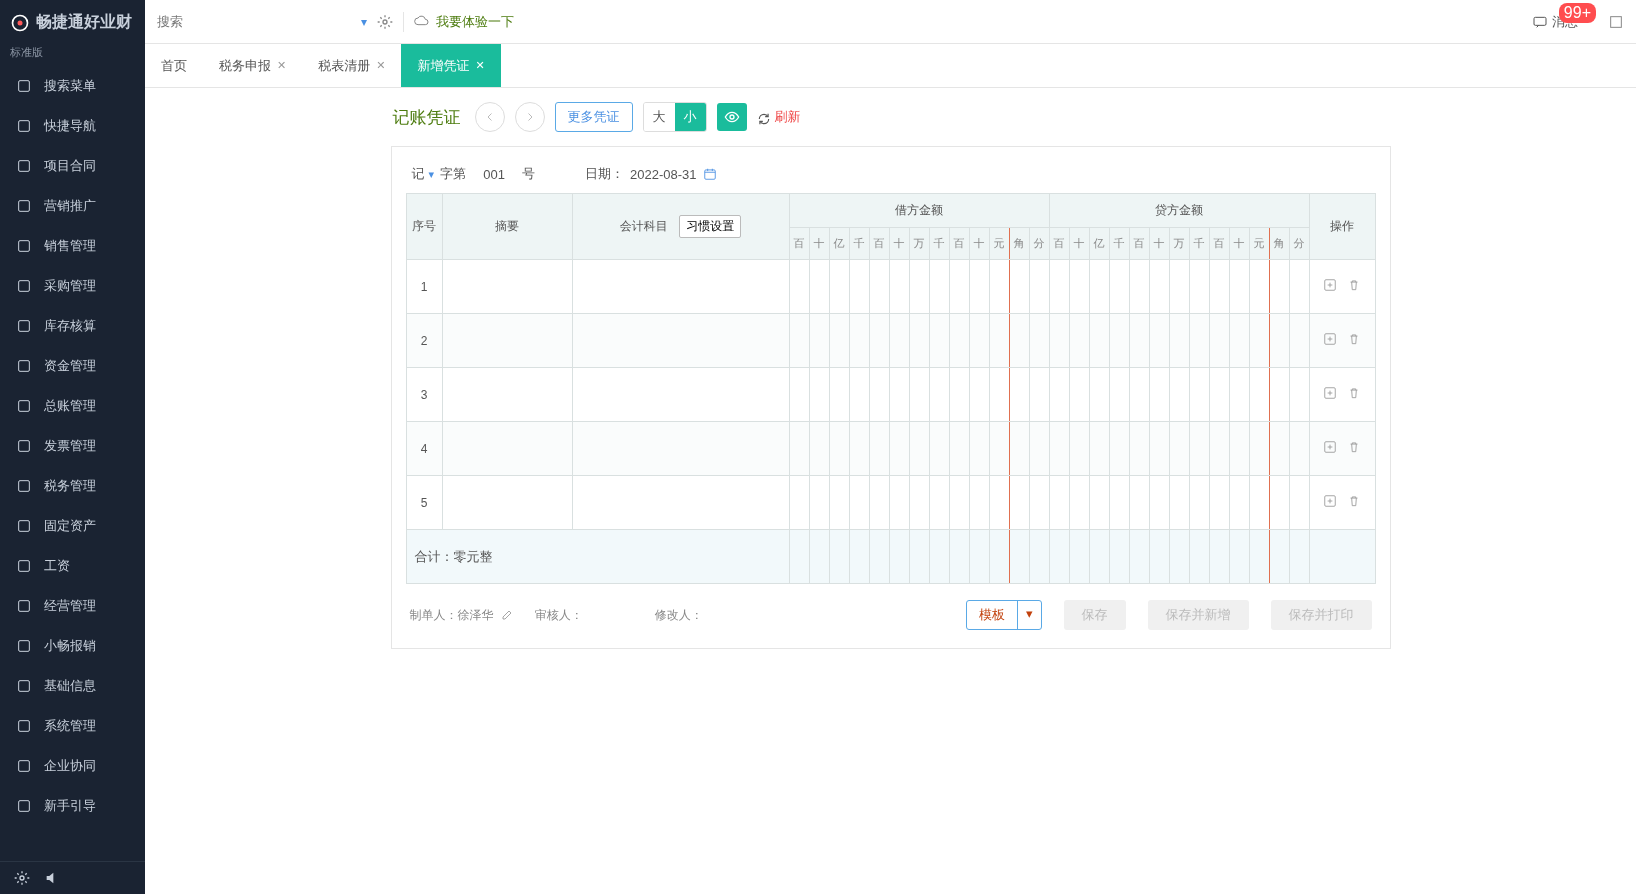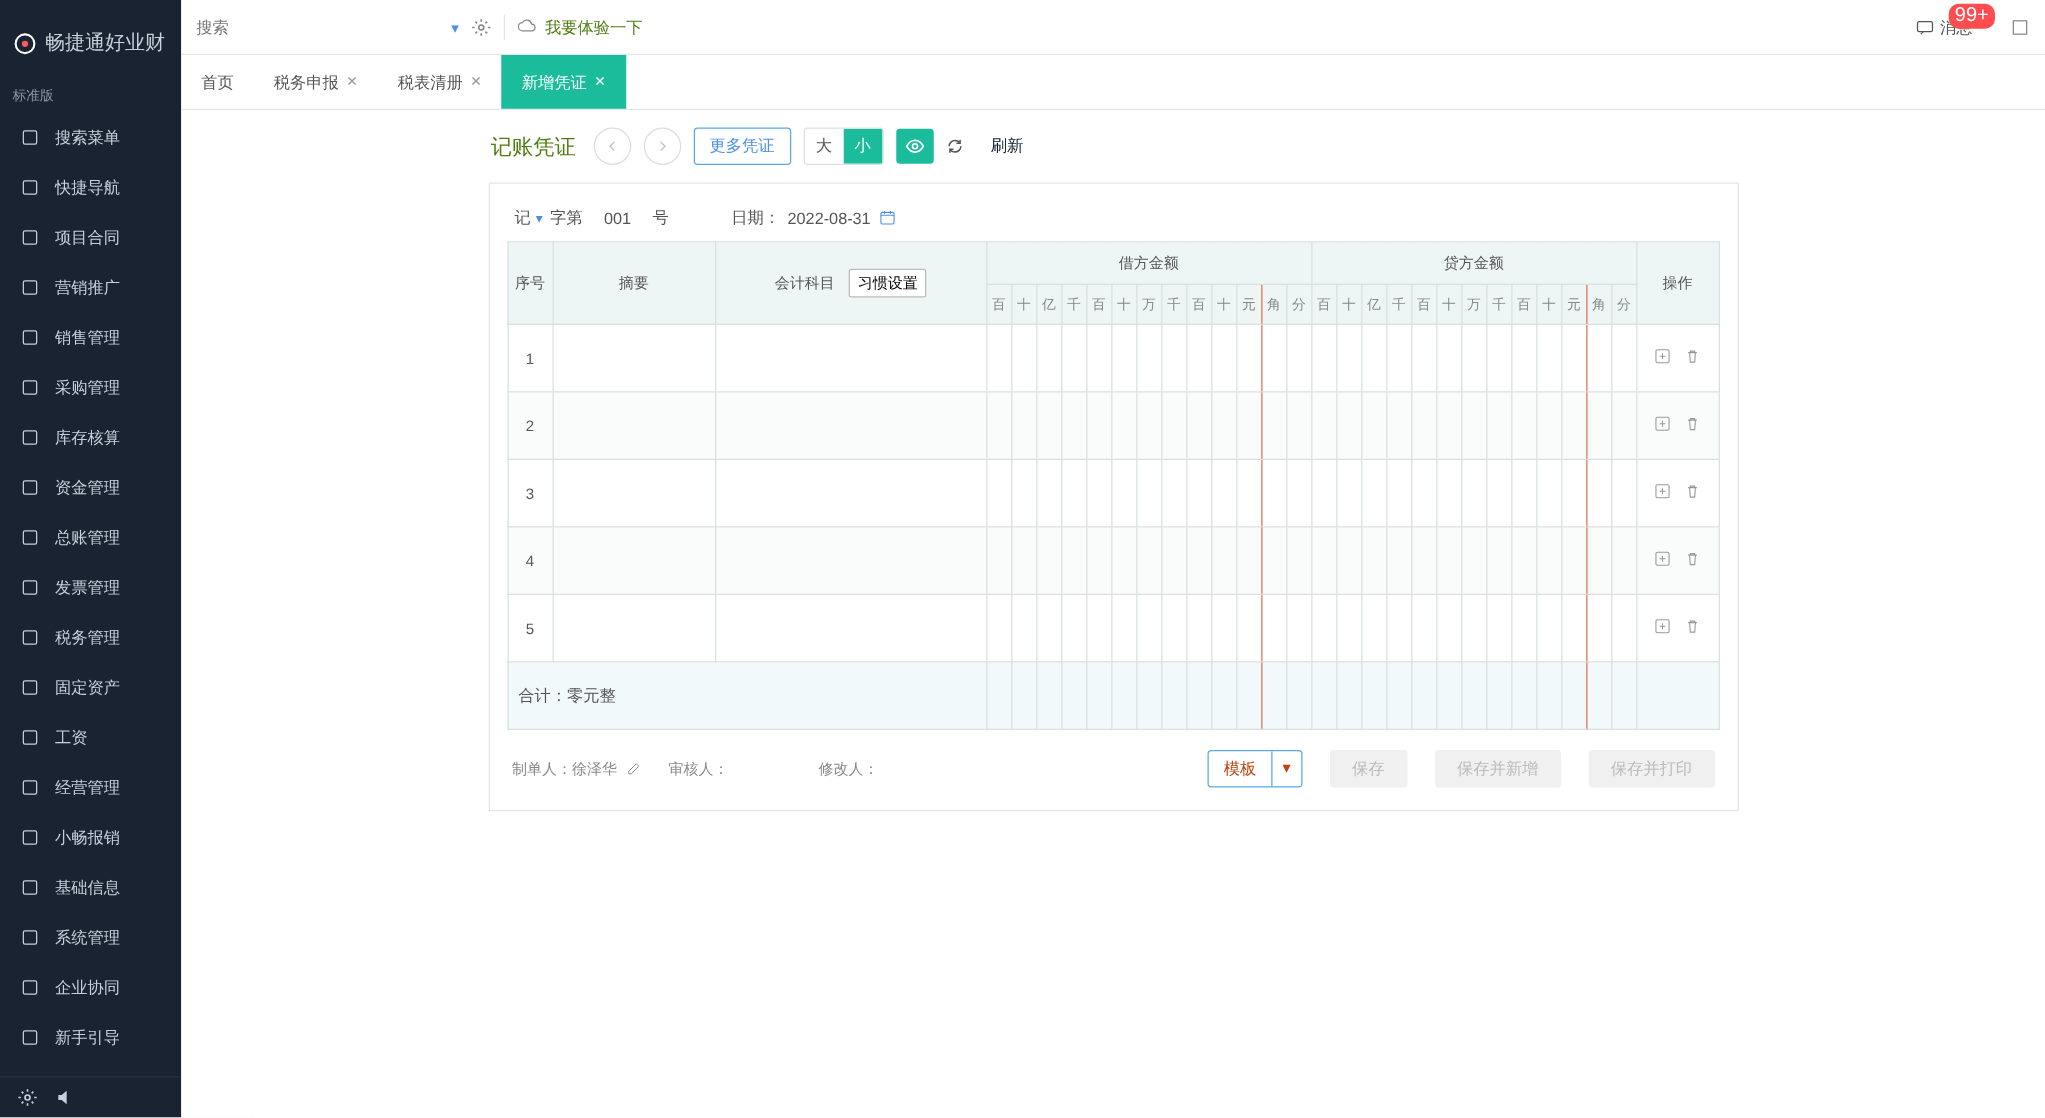--- a/index.html
+++ b/index.html
@@ -2,21 +2,21 @@
 <html><head>
 <meta charset="utf-8">
 <style>
 * { margin: 0; padding: 0; box-sizing: border-box; font-family: "Microsoft YaHei", sans-serif; }
 body { background: #f5f5f5; overflow: hidden; }
 
 .app { display: flex; height: 100vh; }
 
 
 .sidebar { width: 145px; background: #1a2332; color: #c8d0db; flex-shrink: 0; display: flex; flex-direction: column; }
-.sidebar-logo { display: flex; align-items: center; padding: 24px 10px; gap: 6px; }
+.sidebar-logo { display: flex; align-items: center; padding: 12px 10px; gap: 6px; font-weight: bold; }
 .sidebar-logo-icon { width: 20px; height: 20px; }
 .sidebar-version { font-size: 11px; color: #8a94a3; padding: 0 10px 6px; }
 .sidebar-menu { flex: 1; overflow-y: auto; }
 .sidebar-item { display: flex; align-items: center; gap: 12px; padding: 11px 16px; font-size: 13px; cursor: pointer; }
 .sidebar-icon { width: 16px; height: 16px; flex-shrink: 0; }
 .sidebar-bottom { display: flex; gap: 14px; padding: 8px 14px; border-top: 1px solid #2a3544; }
 .sidebar-bottom-icon { width: 16px; height: 16px; cursor: pointer; }
 
 
 .main { flex: 1; display: flex; flex-direction: column; background: #fff; min-width: 0; }
@@ -45,21 +45,21 @@
 .voucher-wrap { max-width: 1000px; margin: 0 auto; }
 
 .toolbar { display: flex; align-items: center; gap: 10px; margin-bottom: 14px; padding-left: 2px; }
 .page-title { font-size: 17px; color: #4d7c0f; margin-right: 4px; }
 .circle-btn { width: 30px; height: 30px; border: 1px solid #ddd; border-radius: 50%; display: flex; align-items: center; justify-content: center; color: #bbb; cursor: pointer; background: #fff; }
 .more-voucher { border: 1px solid #5aa9e6; color: #4a90e2; background: #fff; padding: 5px 12px; font-size: 13px; border-radius: 3px; cursor: pointer; }
 .size-group { display: flex; border: 1px solid #ddd; border-radius: 3px; overflow: hidden; }
 .size-btn { padding: 5px 9px; font-size: 13px; cursor: pointer; background: #fff; color: #555; }
 .size-btn.active { background: #1abc9c; color: #fff; }
 .eye-btn { width: 30px; height: 28px; background: #1abc9c; border-radius: 3px; display: flex; align-items: center; justify-content: center; cursor: pointer; }
-.refresh-btn { display: flex; align-items: center; gap: 22px; font-size: 13px; color: #0f172a; cursor: pointer; }
+.refresh-btn { display: flex; align-items: flex-end; gap: 4px; font-size: 13px; color: #ef4444; cursor: pointer; }
 
 .voucher-panel { background: #fff; border: 1px solid #e5e5e5; padding: 18px 14px 18px 14px; }
 
 .voucher-header { display: flex; align-items: center; gap: 10px; font-size: 13px; color: #555; padding: 0 6px 10px; }
 .vh-field { display: flex; align-items: center; gap: 6px; }
 .vh-select { color: #555; display: flex; align-items: center; gap: 4px; }
 .vh-chev { color: #4a90e2; font-size: 11px; }
 .vh-num { width: 44px; text-align: center; }
 .vh-date { color: #555; }
 .date-icon { color: #4a90e2; }

